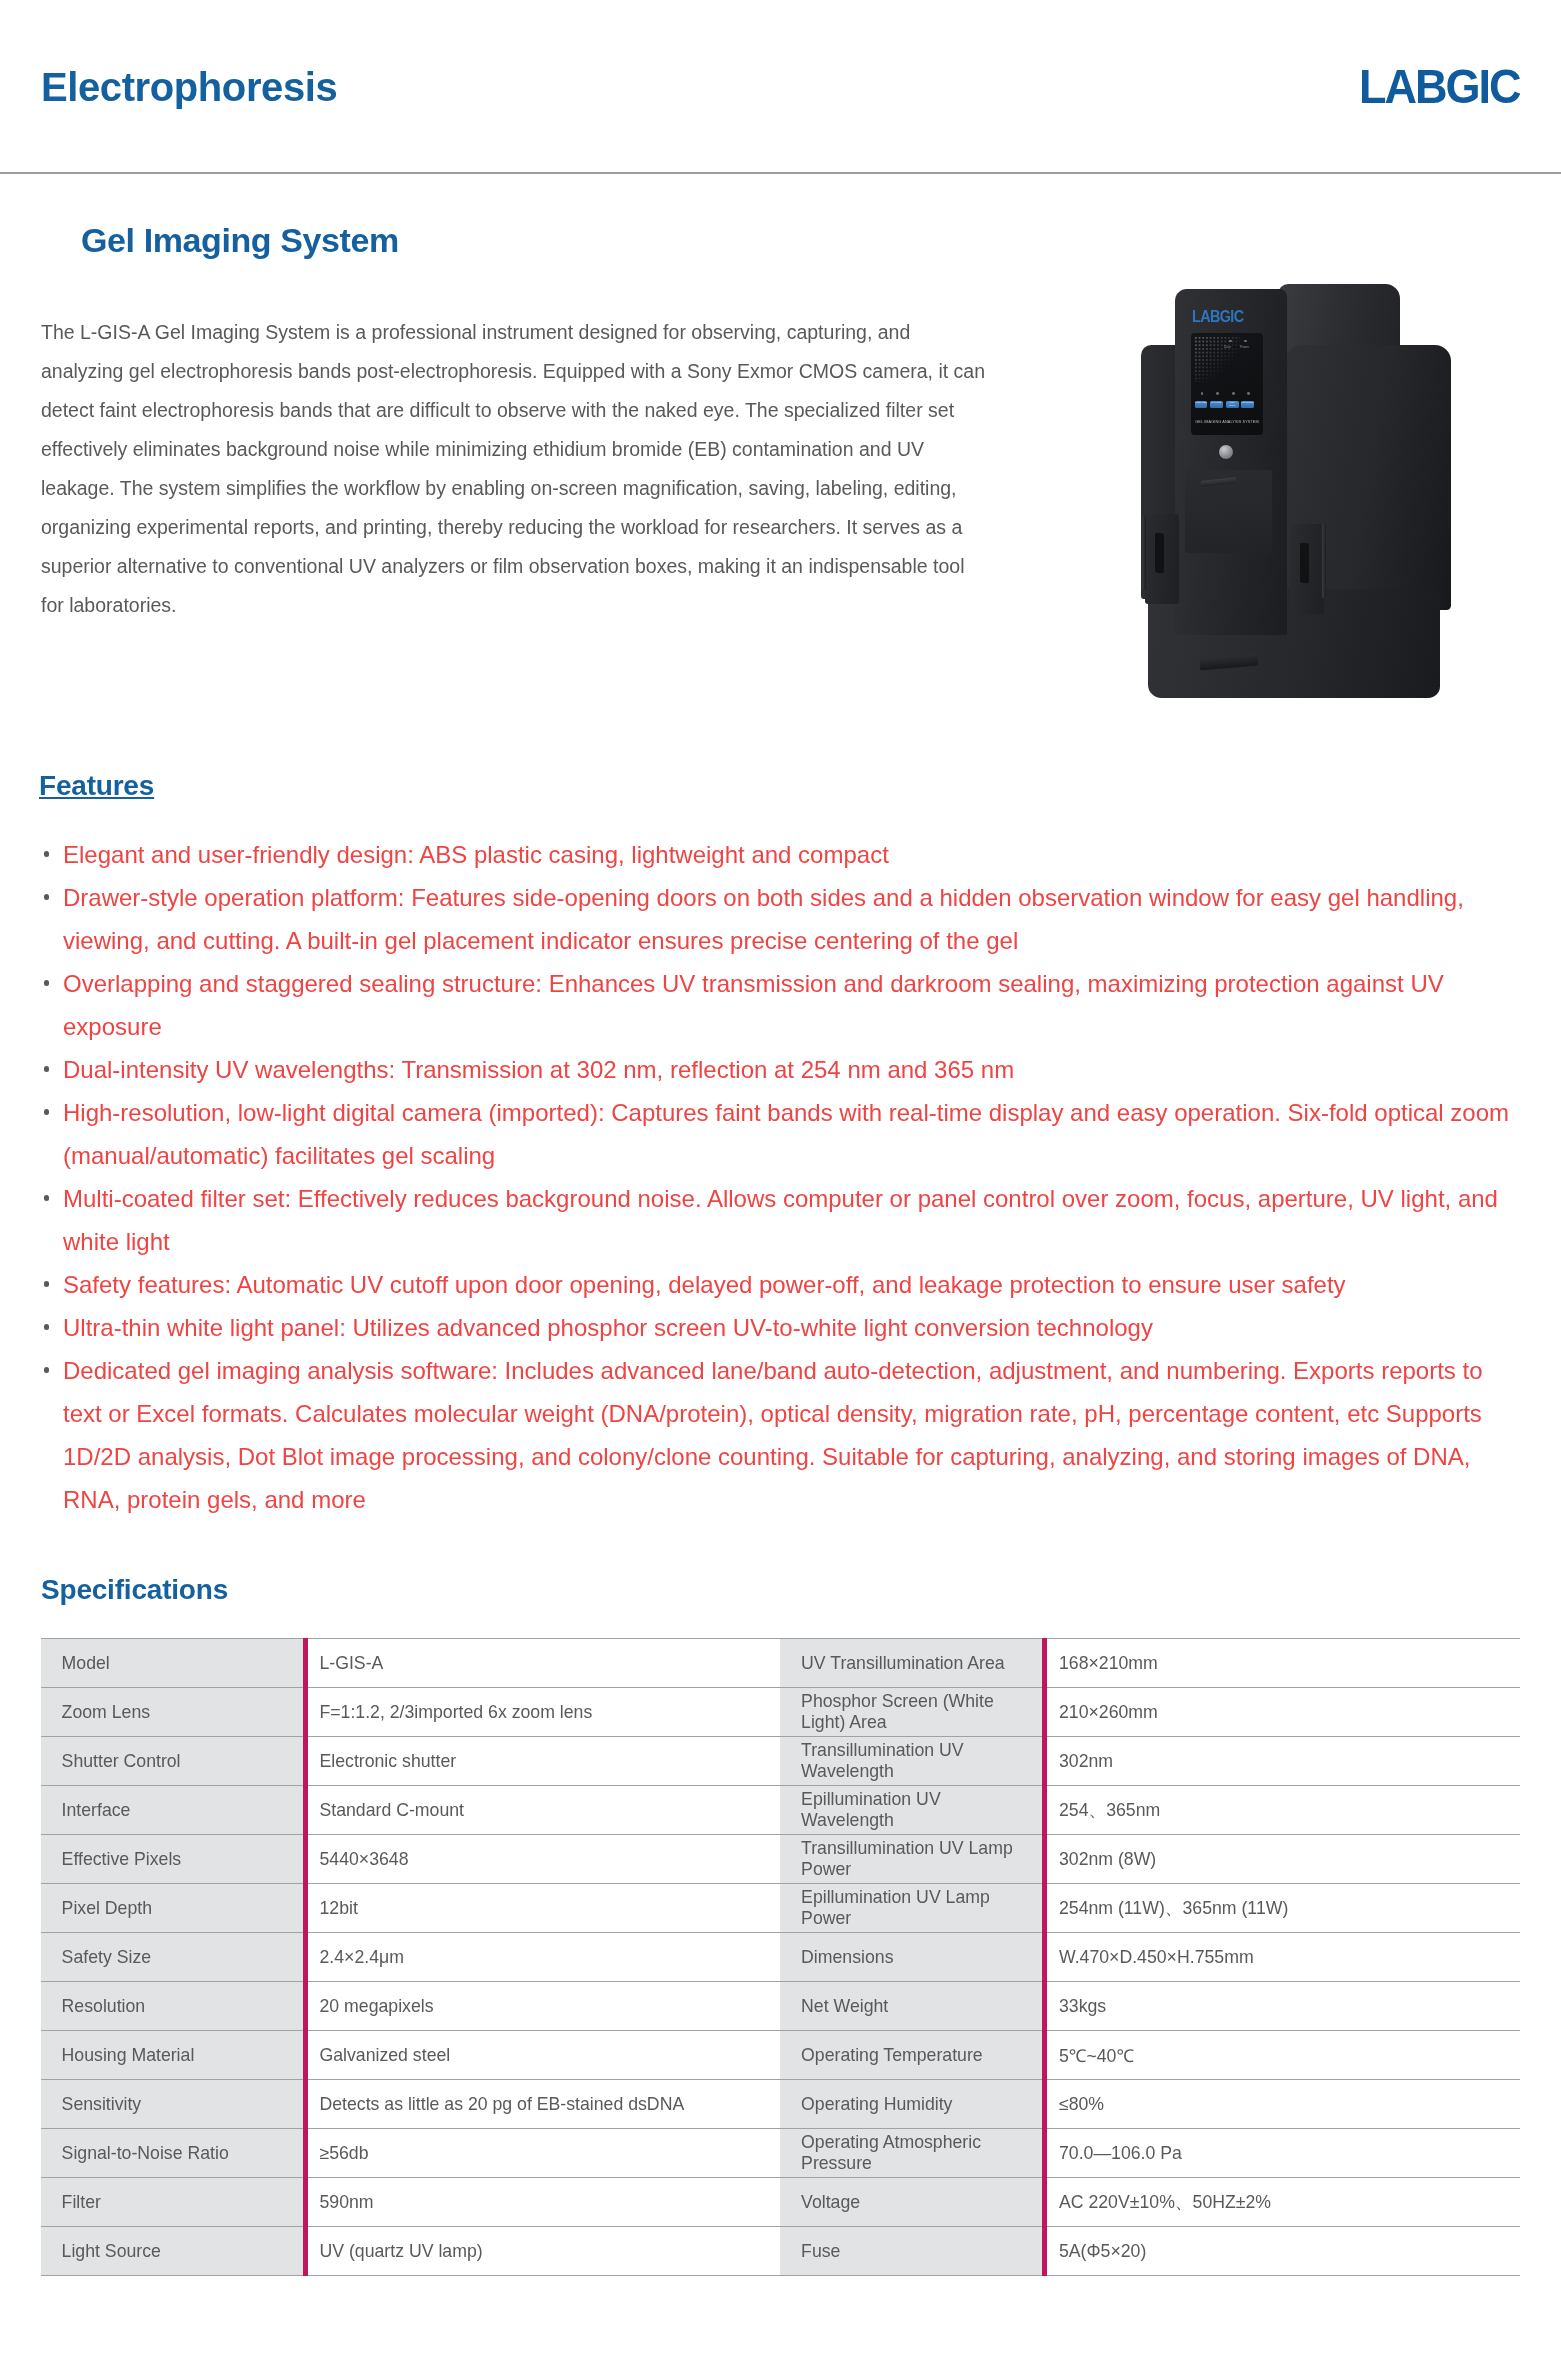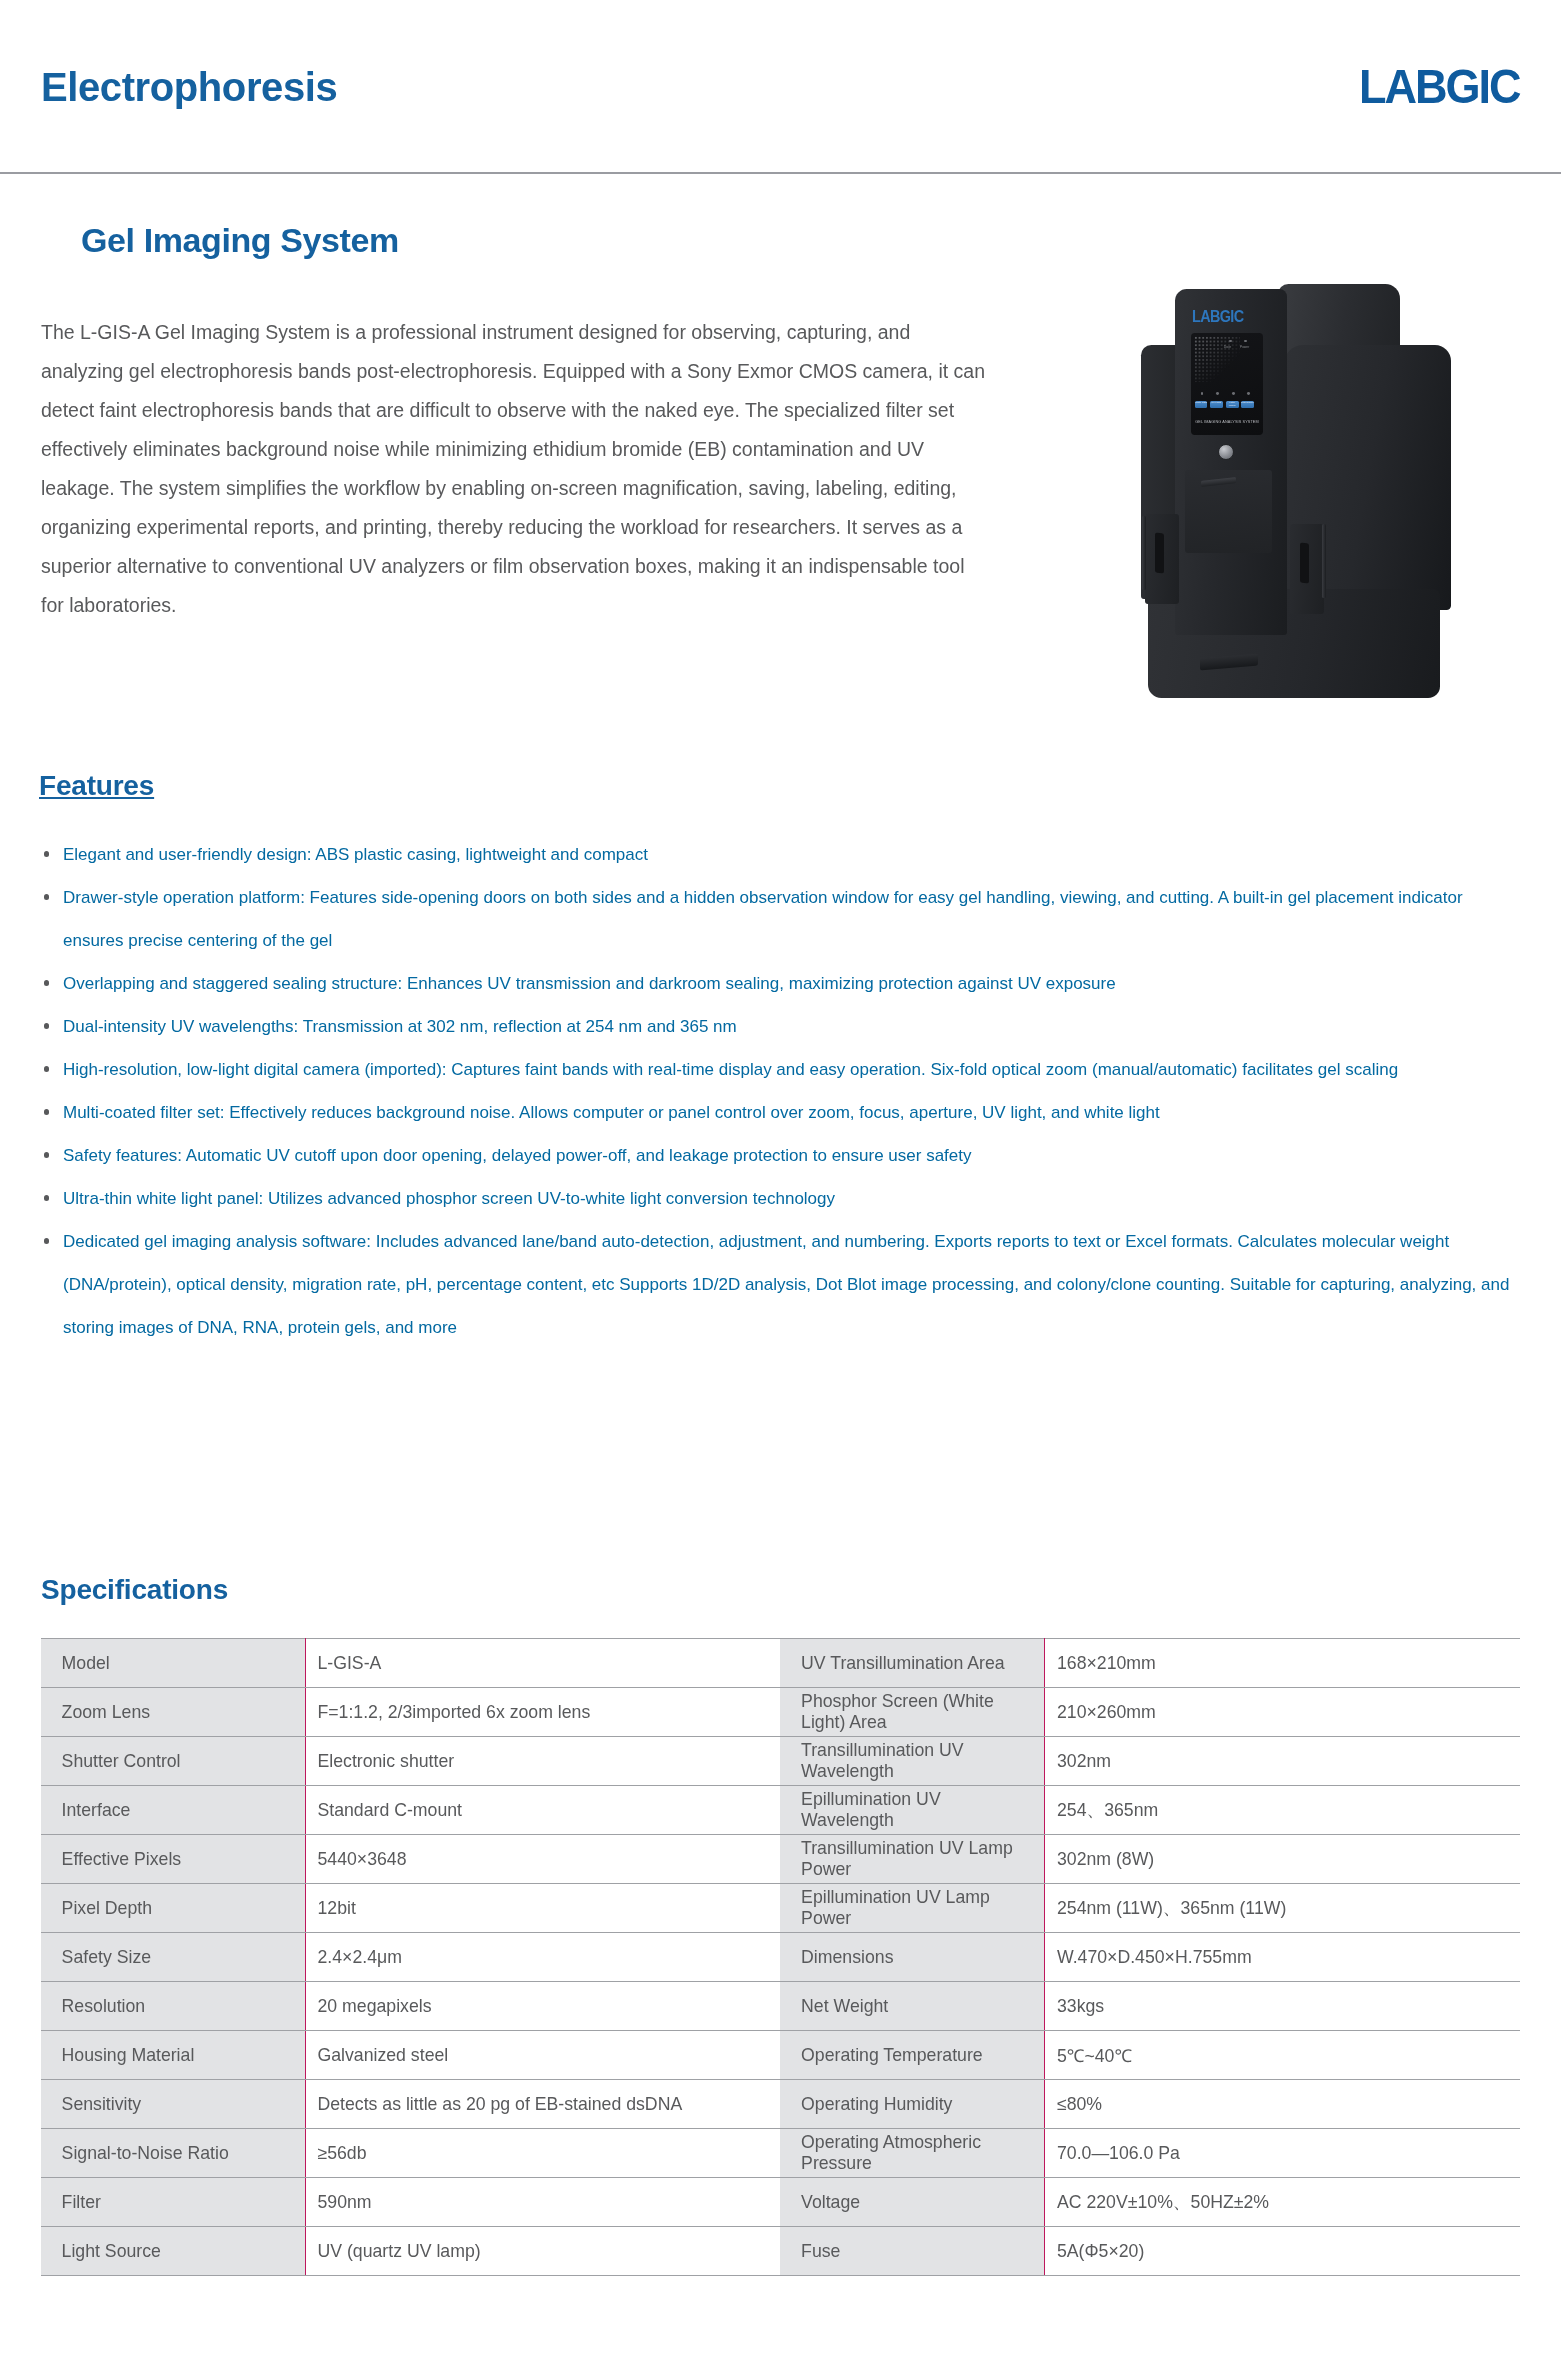--- a/index.html
+++ b/index.html
@@ -248,23 +248,23 @@
   
   #features-list {
     position: absolute;
     left: 41px; top: 833px;
     width: 1482px;
     list-style: none;
   }
   .feature-item {
     position: relative;
     padding-left: 22px;
-    font-size: 17px;
+    font-size: 24px;
     line-height: 43px;
-    color: #0369a1;
+    color: #ef4444;
     margin-bottom: 0;
   }
   .feature-item::before {
     content: "";
     position: absolute;
     left: 2.9px; top: 18.4px;
     width: 5.2px; height: 5.2px;
     border-radius: 50%;
     background: #58595b;
   }
@@ -287,21 +287,21 @@
     border-bottom: 1px solid #9fa1a5;
     font-size: 17.7px;
     color: #58595b;
     padding: 0 11.8px;
     vertical-align: middle;
   }
   #spec-table td.label {
     background: #e2e3e5;
     text-align: left;
     padding-left: 20.6px;
-    border-right: 1px solid #be185d;
+    border-right: 5px solid #be185d;
   }
   #spec-table td.value {
     background: #ffffff;
     text-align: left;
   }
 </style>
 </head>
 <body>
 
 <div id="page-header">

